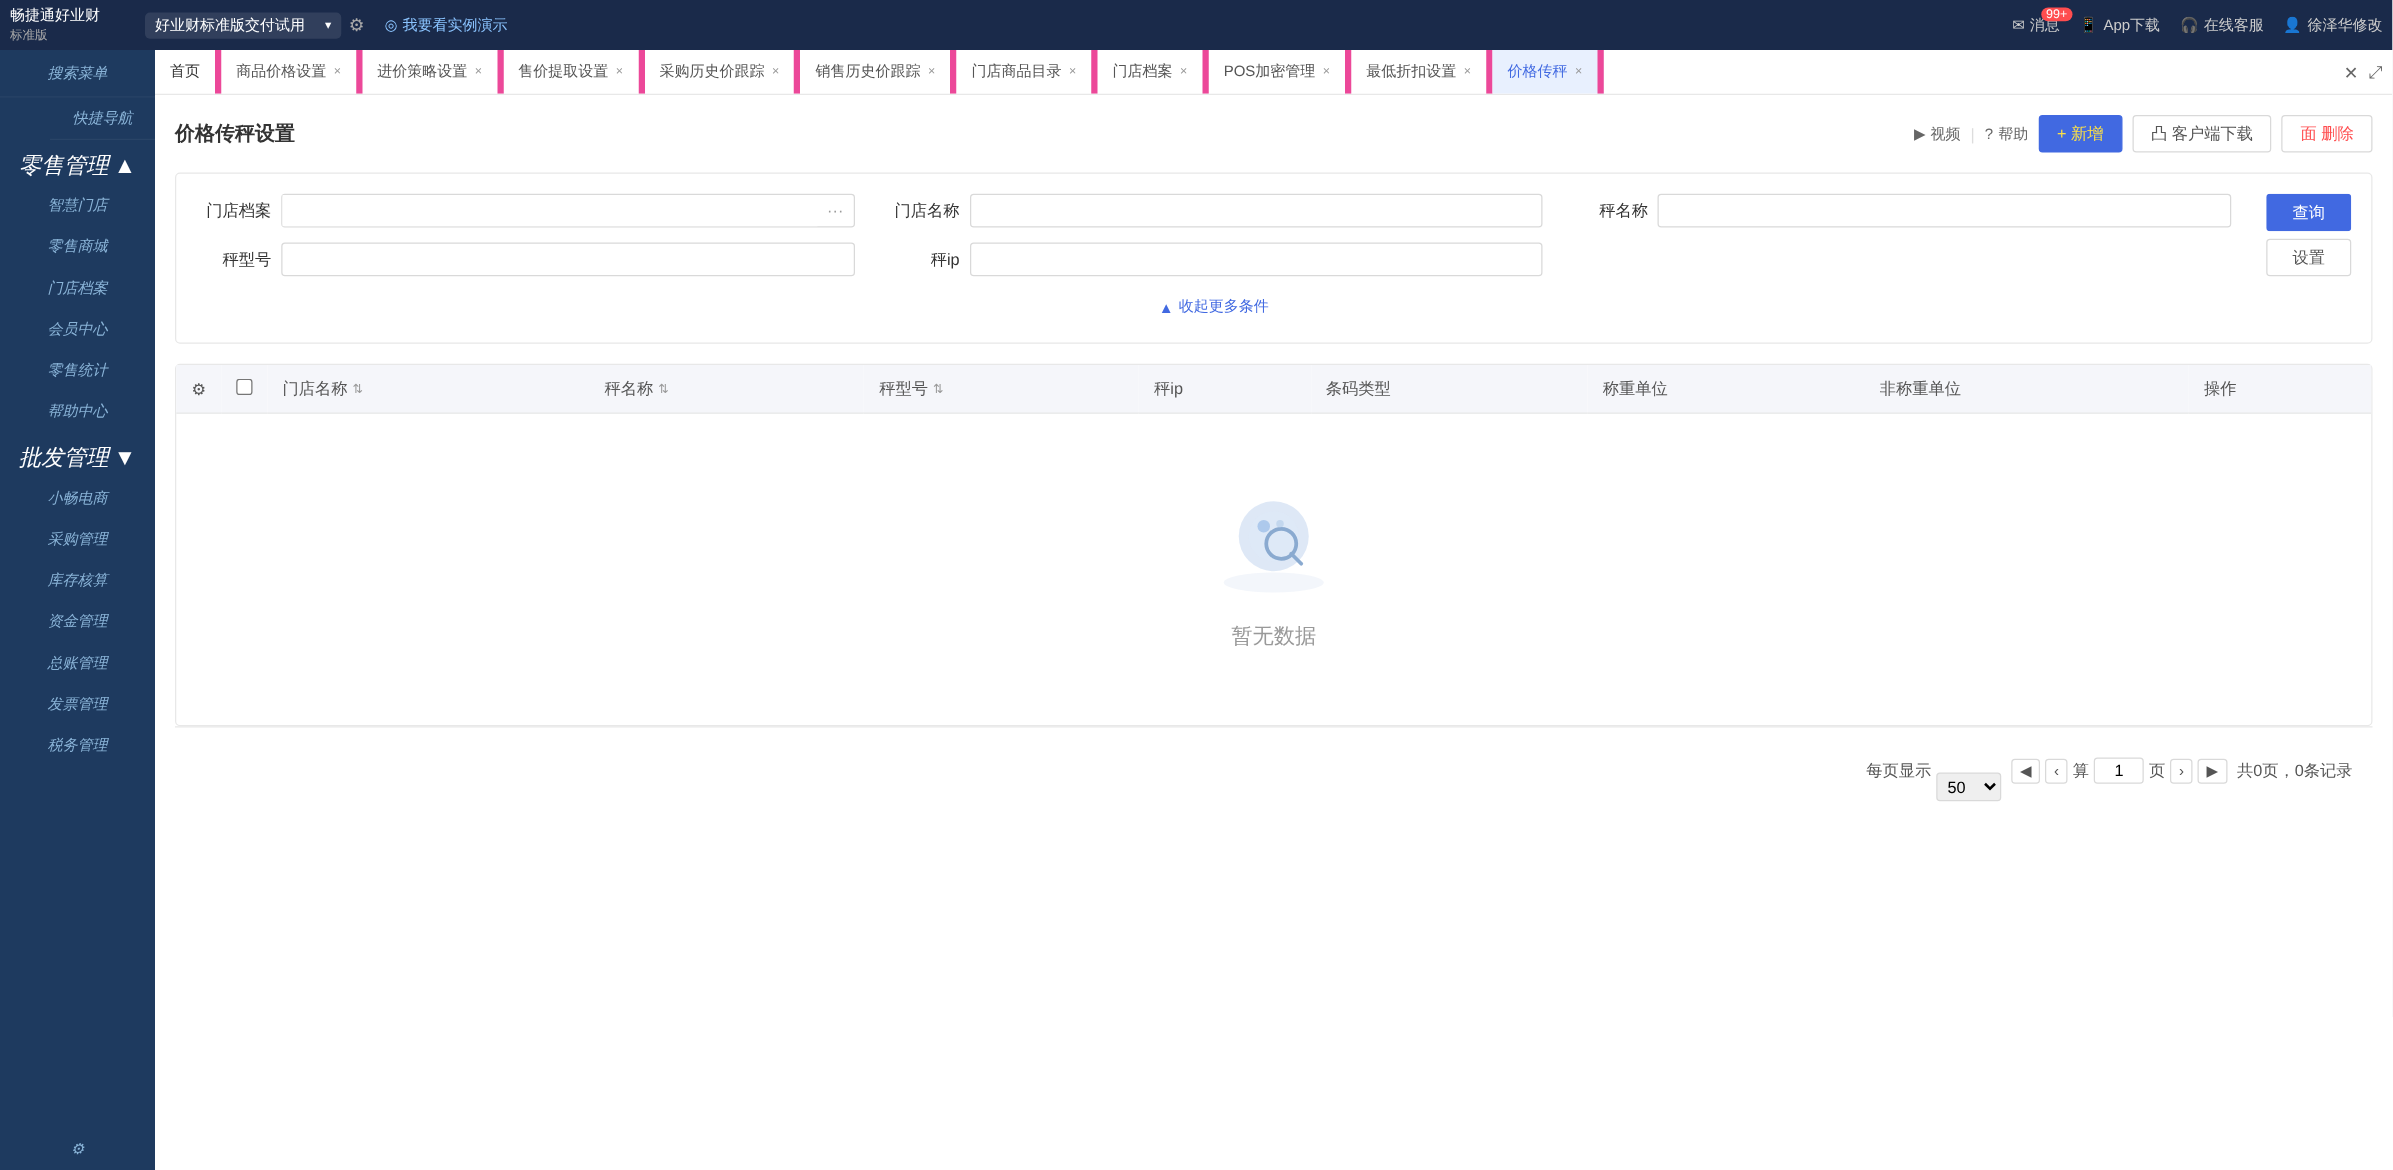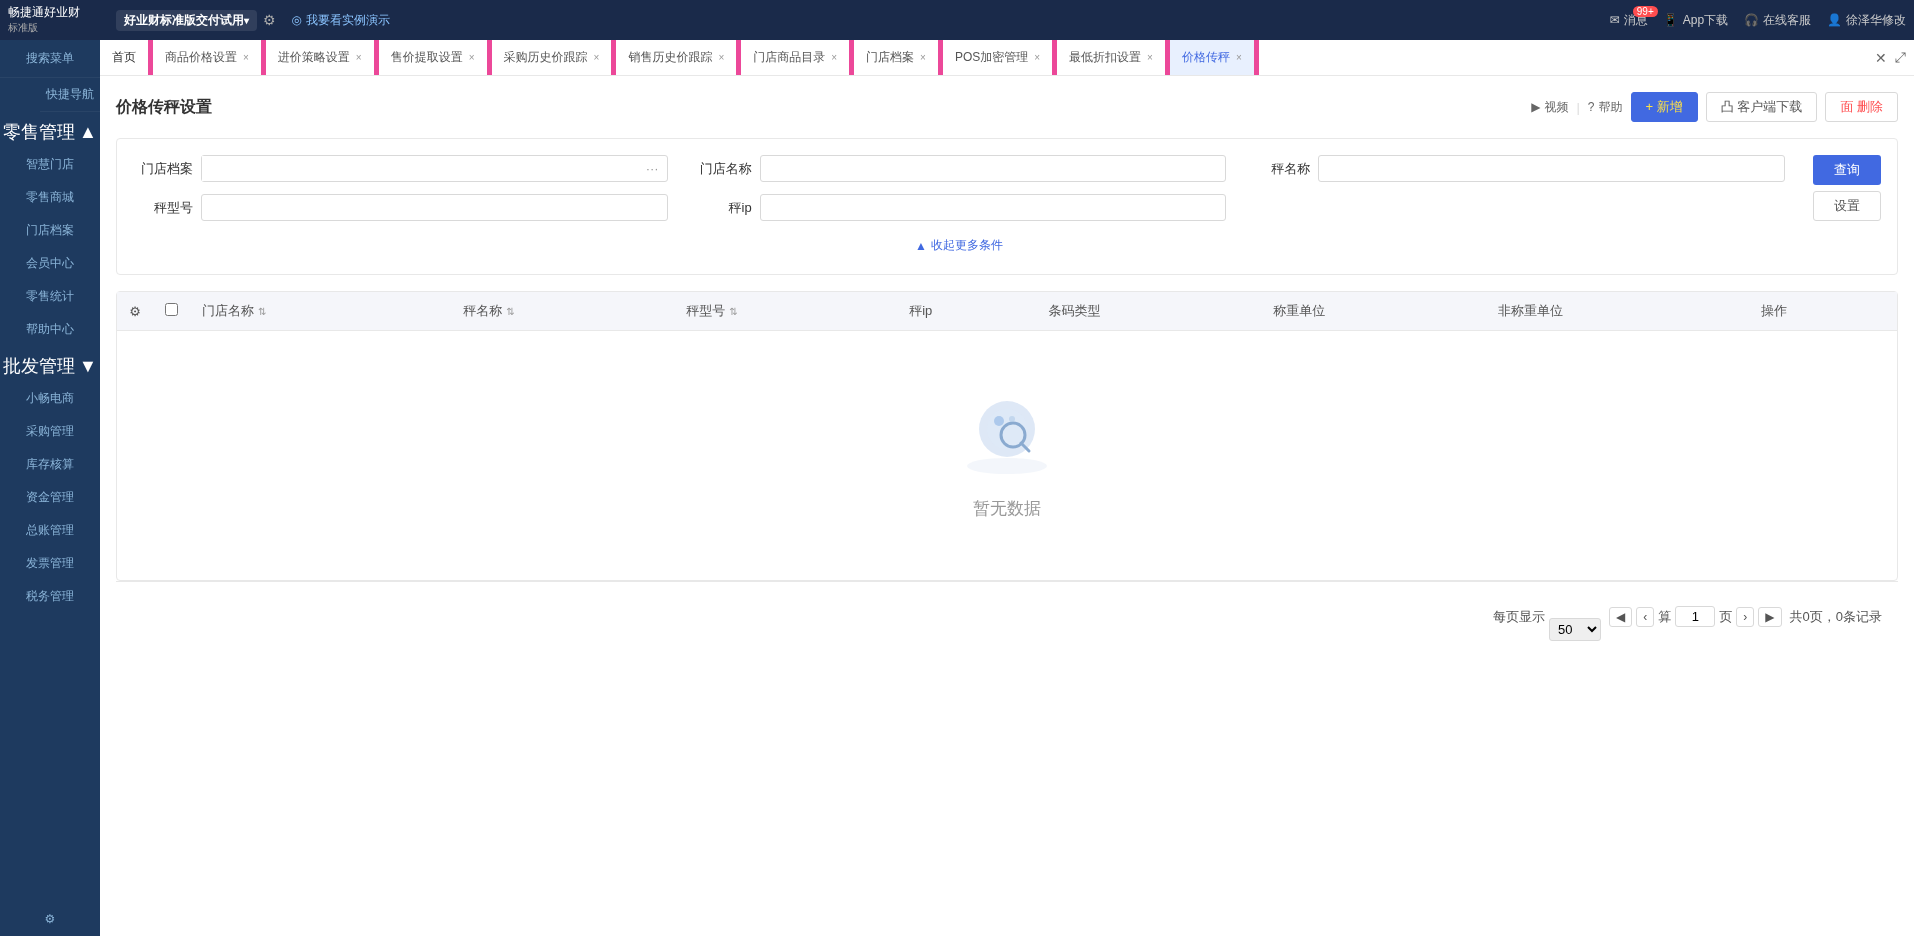--- a/index.html
+++ b/index.html
@@ -7,37 +7,37 @@
 
     
     .app-container { display: flex; flex-direction: column; height: 936px; width: 1914px; overflow: hidden; }
 
     
     .top-bar { height: 40px; background: #1a2a4a; display: flex; align-items: center; padding: 0 8px; flex-shrink: 0; }
     .logo-area { display: flex; align-items: center; width: 100px; flex-shrink: 0; }
     .logo-text { color: #fff; font-size: 12px; line-height: 1.3; }
     .version-badge { color: #aaa; font-size: 10px; }
 
-    .version-selector { display: flex; align-items: center; background: rgba(255,255,255,0.1); border-radius: 4px; padding: 2px 8px; color: #fff; font-size: 12px; cursor: pointer; margin-left: 8px; gap: 0; font-weight: bold; }
+    .version-selector { display: flex; align-items: center; background: rgba(255,255,255,0.1); border-radius: 4px; padding: 2px 8px; color: #fff; font-size: 12px; cursor: pointer; margin-left: 8px; gap: 16px; }
     .version-selector .arrow { font-size: 10px; }
 
     .settings-icon-btn { color: #aaa; margin-left: 6px; cursor: pointer; font-size: 14px; }
 
     .demo-link { color: #8bc4ff; font-size: 12px; margin-left: 16px; cursor: pointer; display: flex; align-items: center; gap: 4px; }
 
     .top-right { margin-left: auto; display: flex; align-items: center; gap: 16px; }
     .top-right-item { display: flex; align-items: center; gap: 4px; color: #ccc; font-size: 12px; cursor: pointer; position: relative; }
     .badge { background: #ff4d4f; color: #fff; font-size: 10px; border-radius: 8px; padding: 0 4px; position: absolute; top: -6px; right: -10px; }
     .user-name { color: #ccc; font-size: 12px; }
 
     
     .main-layout { display: flex; flex: 1; overflow: hidden; }
 
     
-    .sidebar { width: 100px; background: #1e3a5f; display: flex; flex-direction: column; flex-shrink: 0; overflow-y: auto; }
+    .sidebar { width: 124px; background: #1e3a5f; display: flex; flex-direction: column; flex-shrink: 0; overflow-y: auto; font-style: italic; }
     .sidebar-search { padding: 10px 8px; color: #8ab4d8; font-size: 12px; cursor: pointer; text-align: center; border-bottom: 1px solid rgba(255,255,255,0.05); }
     .sidebar-nav { padding: 8px 0; color: #8ab4d8; font-size: 12px; cursor: pointer; text-align: center; border-bottom: 1px solid rgba(255,255,255,0.05); margin-left: 40px; }
     .sidebar-group-header { padding: 8px 0 4px; color: #fff; font-size: 18px; cursor: pointer; text-align: center; display: flex; align-items: center; justify-content: center; gap: 4px; }
     .sidebar-item { padding: 8px 0; color: #8ab4d8; font-size: 12px; cursor: pointer; text-align: center; }
     .sidebar-bottom { margin-top: auto; padding: 10px 0; color: #8ab4d8; font-size: 12px; text-align: center; cursor: pointer; }
 
     
     .content-area { flex: 1; display: flex; flex-direction: column; overflow: hidden; background: #fff; }
 
     

